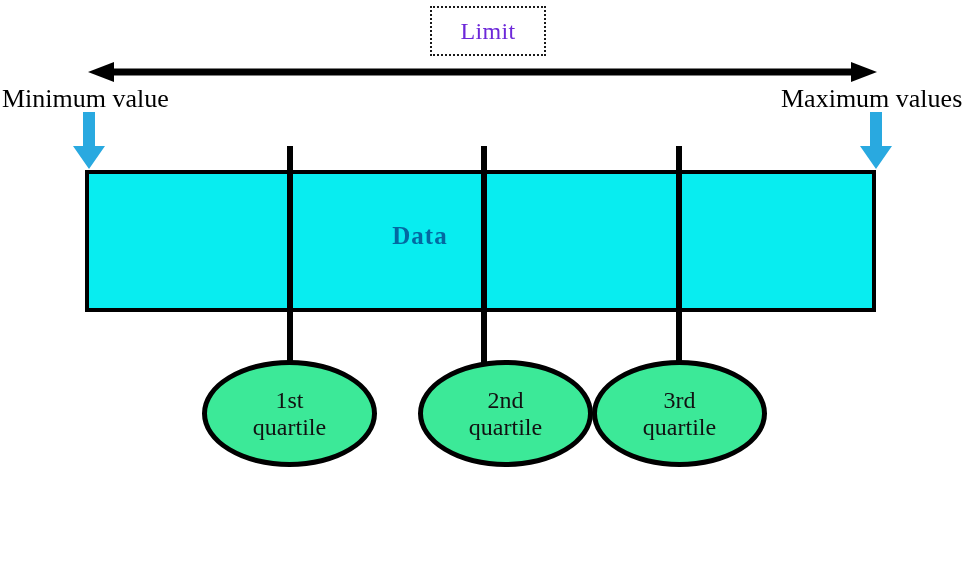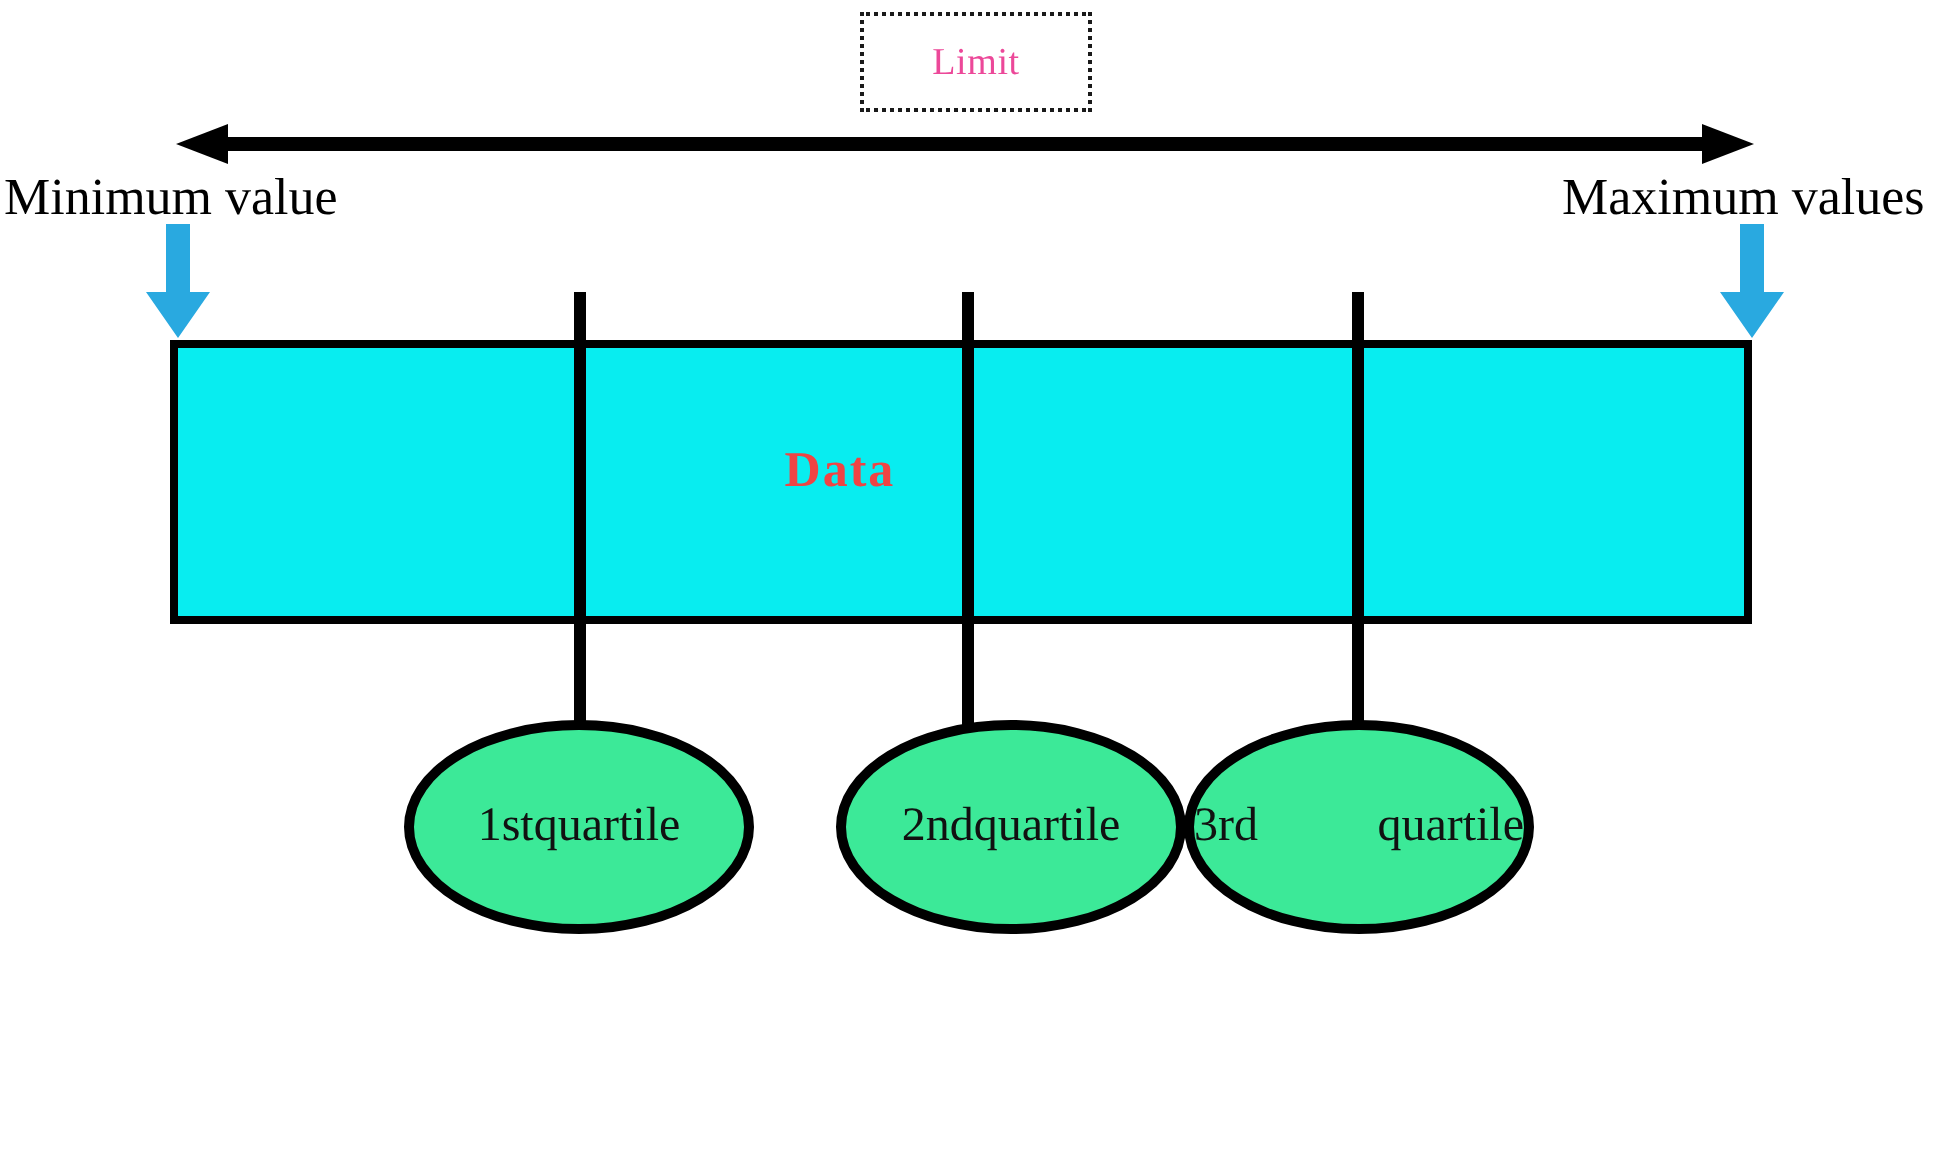--- a/index.html
+++ b/index.html
@@ -24,23 +24,23 @@
   .dotted-box {
     position: absolute;
     border: 2px dotted #1a1a1a;
     background: #ffffff;
     display: flex;
     align-items: center;
     justify-content: center;
     box-sizing: border-box;
   }
   .dotted-box .boxtext {
-    font-size: 19px;
+    font-size: 24px;
     line-height: 1;
-    color: #ec4899;
+    color: #6d28d9;
     letter-spacing: 0.3px;
   }
   #limit-box   { left: 430px; top: 6px;   width: 116px; height: 50px; }
   #median-box  { left: 428px; top: 521px; width: 124px; height: 52px; }
 
   
   #limit-arrow {
     position: absolute;
     left: 80px;
     top: 58px;
@@ -80,21 +80,21 @@
     box-sizing: border-box;
   }
   #data-label {
     position: absolute;
     left: 0;
     top: 222px;
     width: 840px;
     text-align: center;
     font-size: 25px;
     font-weight: bold;
-    color: #ef4444;
+    color: #0369a1;
     letter-spacing: 1px;
   }
 
   
   .divider {
     position: absolute;
     width: 6px;
     background: #000000;
     top: 146px;
     height: 220px;
@@ -107,33 +107,33 @@
   .quartile {
     position: absolute;
     width: 175px;
     height: 107px;
     top: 360px;
     border-radius: 50%;
     background: #3CE998;
     border: 5px solid #000000;
     box-sizing: border-box;
     display: flex;
-    flex-direction: row;
+    flex-direction: column;
     align-items: center;
     justify-content: center;
   }
   .quartile .q-rank,
   .quartile .q-word {
     font-size: 24px;
     line-height: 1.12;
     color: #111111;
   }
   #quartile-1 { left: 202px; }
   #quartile-2 { left: 418px; text-align: right; }
-  #quartile-3 { left: 592px; justify-content: space-between; }
+  #quartile-3 { left: 592px; }
 </style>
 </head>
 <body>
 
 <div id="canvas">
 
   <div class="dotted-box" id="limit-box">
     <span class="boxtext">Limit</span>
   </div>
 

